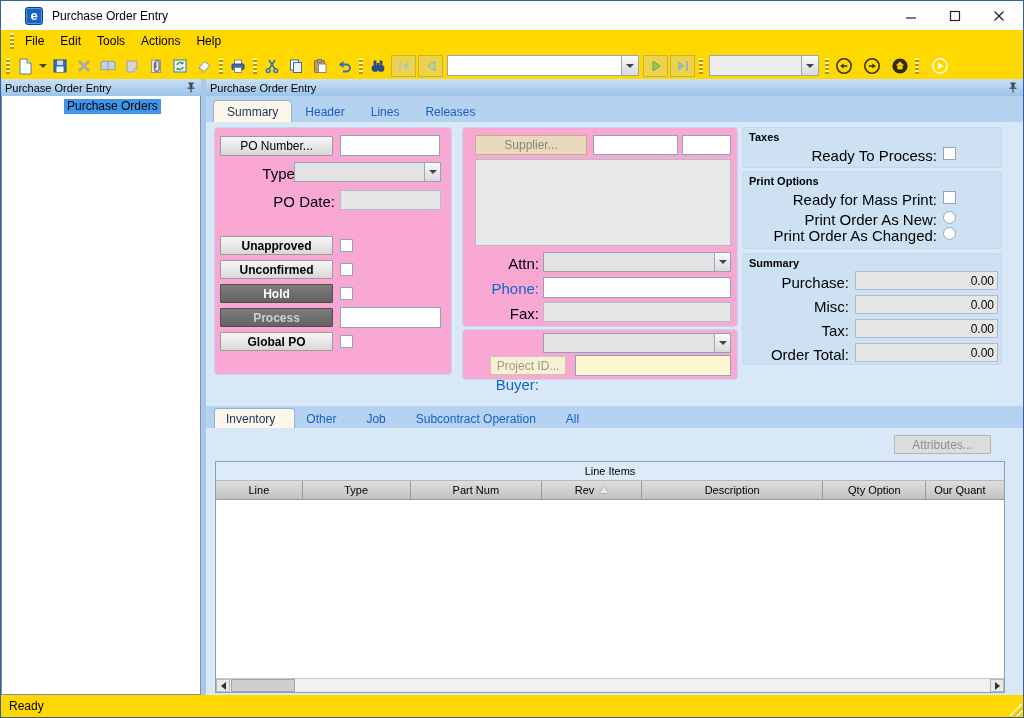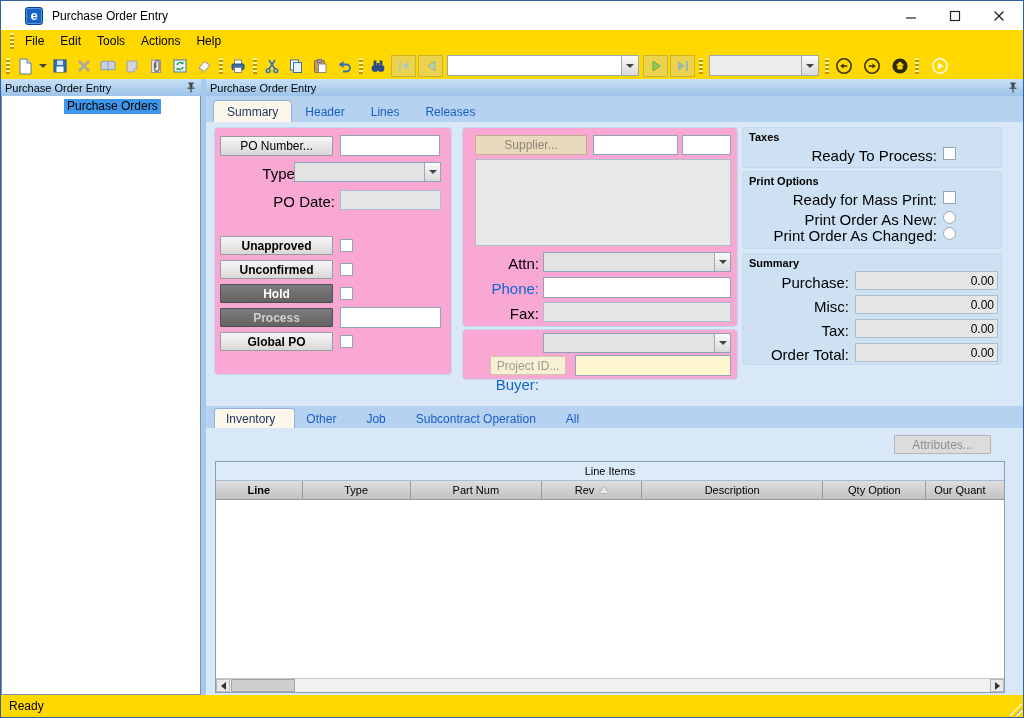--- a/index.html
+++ b/index.html
@@ -439,21 +439,21 @@
           <div class="dtab">Job</div>
           <div class="dtab">Subcontract Operation</div>
           <div class="dtab">All</div>
         </div>
 
         <div class="btn gdis" style="left:688px; top:313px; width:97px; height:19px;">Attributes...</div>
 
         <div class="table">
           <div class="tcaption">Line Items</div>
           <div class="thead">
-            <div class="th" style="width:87px;font-weight:bold;">Line</div>
+            <div class="th" style="width:87px;">Line</div>
             <div class="th" style="width:108px;">Type</div>
             <div class="th" style="width:132px;">Part Num</div>
             <div class="th" style="width:100px;">
                 <span>Rev</span>
                 <span class="sortmark"></span>
               </div>
             <div class="th" style="width:182px;">Description</div>
             <div class="th" style="width:103px;">Qty Option</div>
             <div class="th" style="width:78px; border-right:none; justify-content:flex-start; padding-left:8px;">Our Quant</div>
           </div>

